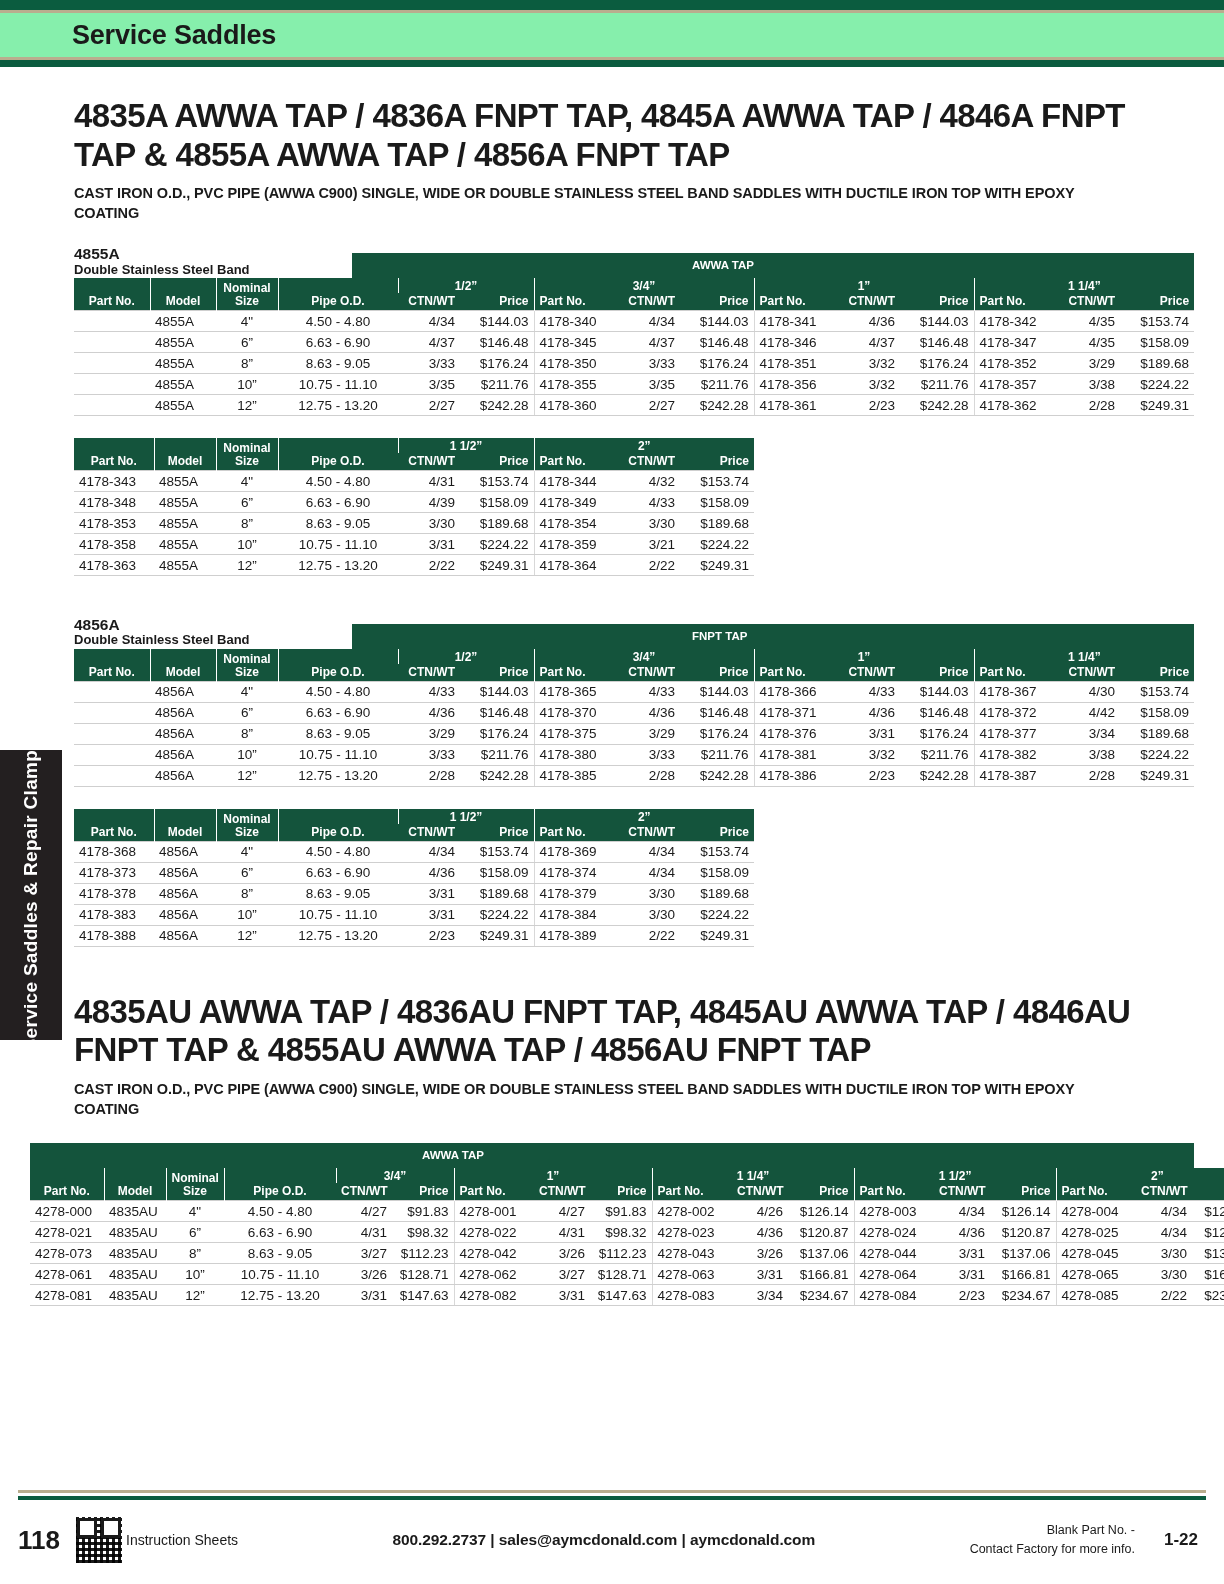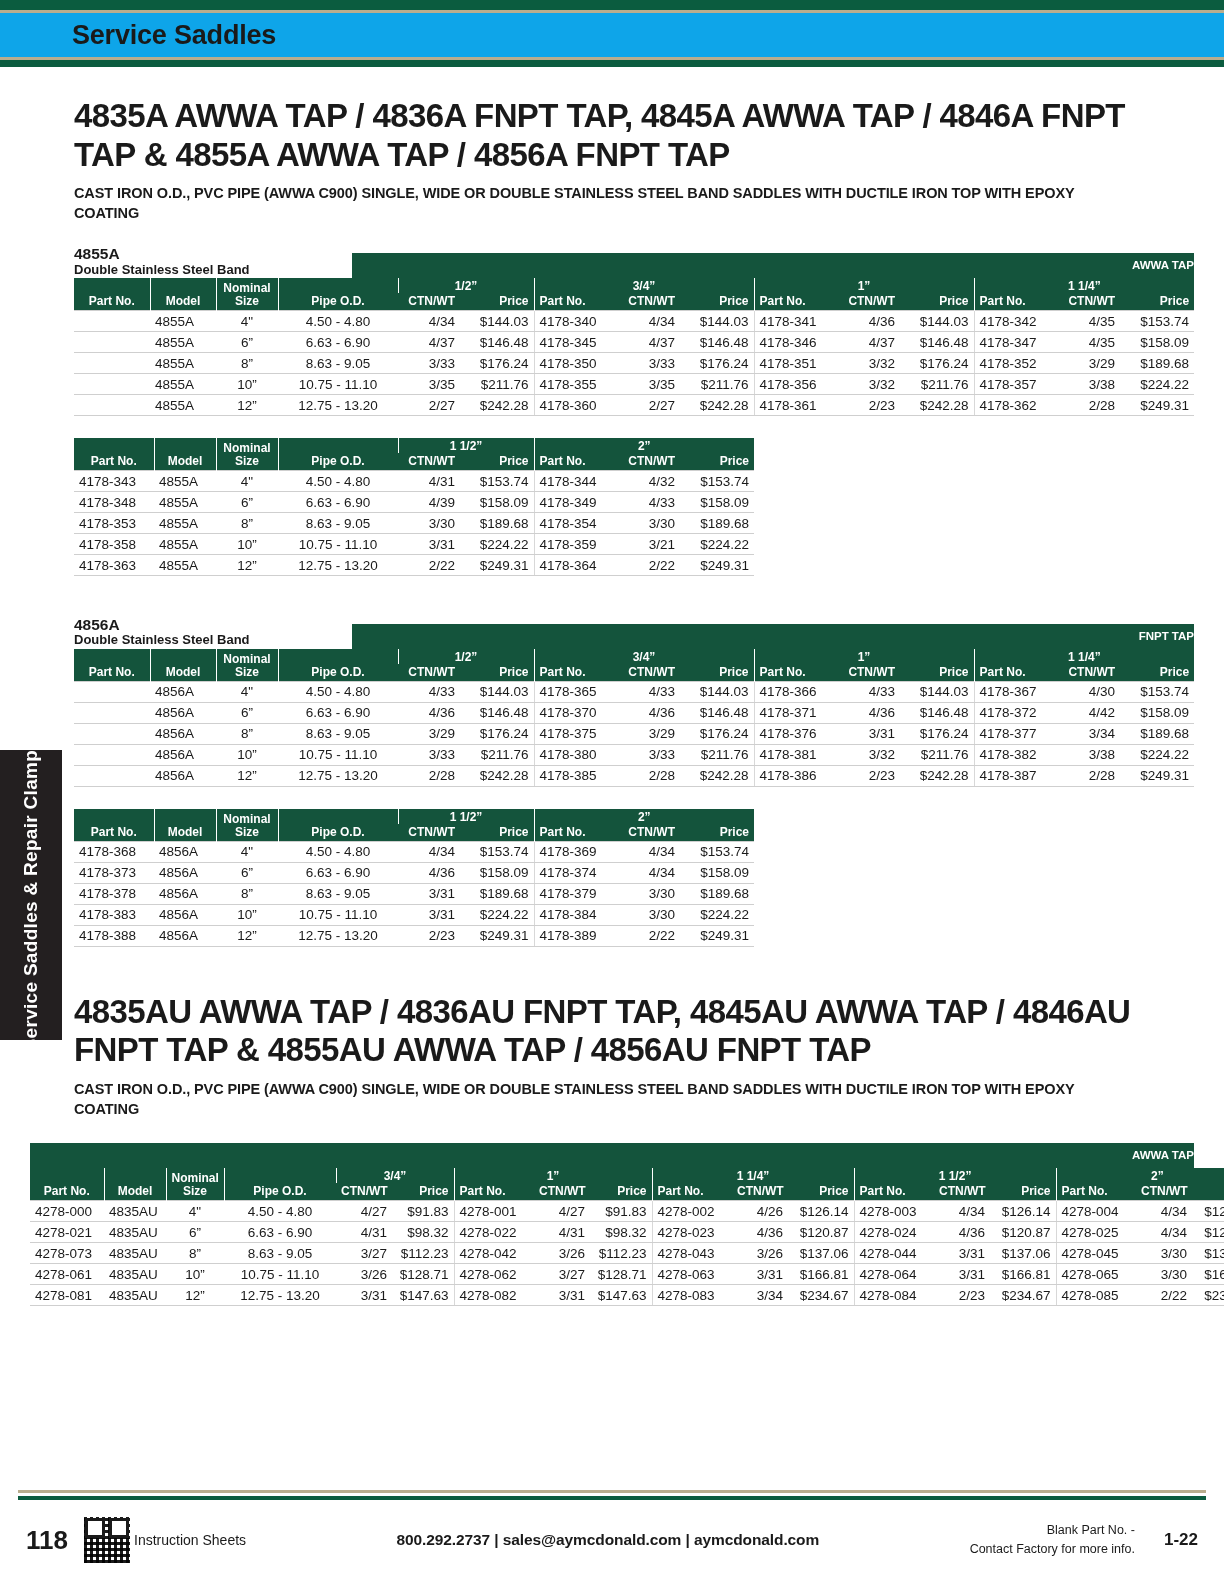--- a/index.html
+++ b/index.html
@@ -9,21 +9,21 @@
     background:#ffffff;
     font-family:"Liberation Sans", sans-serif;
     color:#1a1a1a;
     position:relative;
     overflow:hidden;
   }
 
   
   .hdr-green-top { height:10px; background:#0b5c3f; }
   .hdr-rule-gold { height:3px; background:#b9ad8e; }
-  .hdr-white { height:44px; background:#0ea5e9; display:flex; align-items:center; }
+  .hdr-white { height:44px; background:#86efac; display:flex; align-items:center; }
   .hdr-title {
     font-size:27px; font-weight:bold; color:#1a1a1a;
     margin-left:72px; letter-spacing:-0.2px;
   }
   .hdr-green-bot { height:7px; background:#0b5c3f; }
 
   
   .side-tab {
     position:absolute; left:0; top:750px;
     width:62px; height:290px;
@@ -69,21 +69,21 @@
   }
   .tbl-caption .c1 { font-size:15.5px; display:block; }
   .tbl-caption .c1 .am { font-size:13px; font-weight:normal; }
   .tbl-caption .c2 { font-size:13px; display:block; }
   .tap-band {
     background:#14543c; color:#fff;
     font-size:11.5px; font-weight:bold;
     height:25px; line-height:25px;
     flex:1 1 auto;
     padding-left:0;
-    text-align:right;
+    text-align:left;
   }
   .tap-band span { display:inline-block; }
 
   table.grid {
     border-collapse:collapse;
     table-layout:fixed;
     font-size:12.5px;
   }
   table.grid th {
     background:#14543c; color:#ffffff;
@@ -117,21 +117,21 @@
 
   
   .footer {
     position:absolute; left:0; right:0; bottom:0;
     height:94px;
   }
   .foot-rule-gold { height:3px; background:#b9ad8e; margin:0 18px; }
   .foot-rule-green { height:4px; background:#0b5c3f; margin:3px 18px 0 18px; }
   .foot-body {
     display:flex; align-items:center;
-    padding:10px 26px 0 26px;
+    padding:10px 26px 0 18px;
     height:70px;
   }
   .pg-num { font-size:26px; font-weight:bold; color:#1a1a1a; width:58px; }
   .qr {
     width:46px; height:46px;
     background:
       repeating-linear-gradient(0deg,#1a1a1a 0 3px,transparent 3px 6px),
       repeating-linear-gradient(90deg,#1a1a1a 0 3px,#ffffff 3px 6px);
     background-blend-mode:multiply;
     margin-right:4px;

